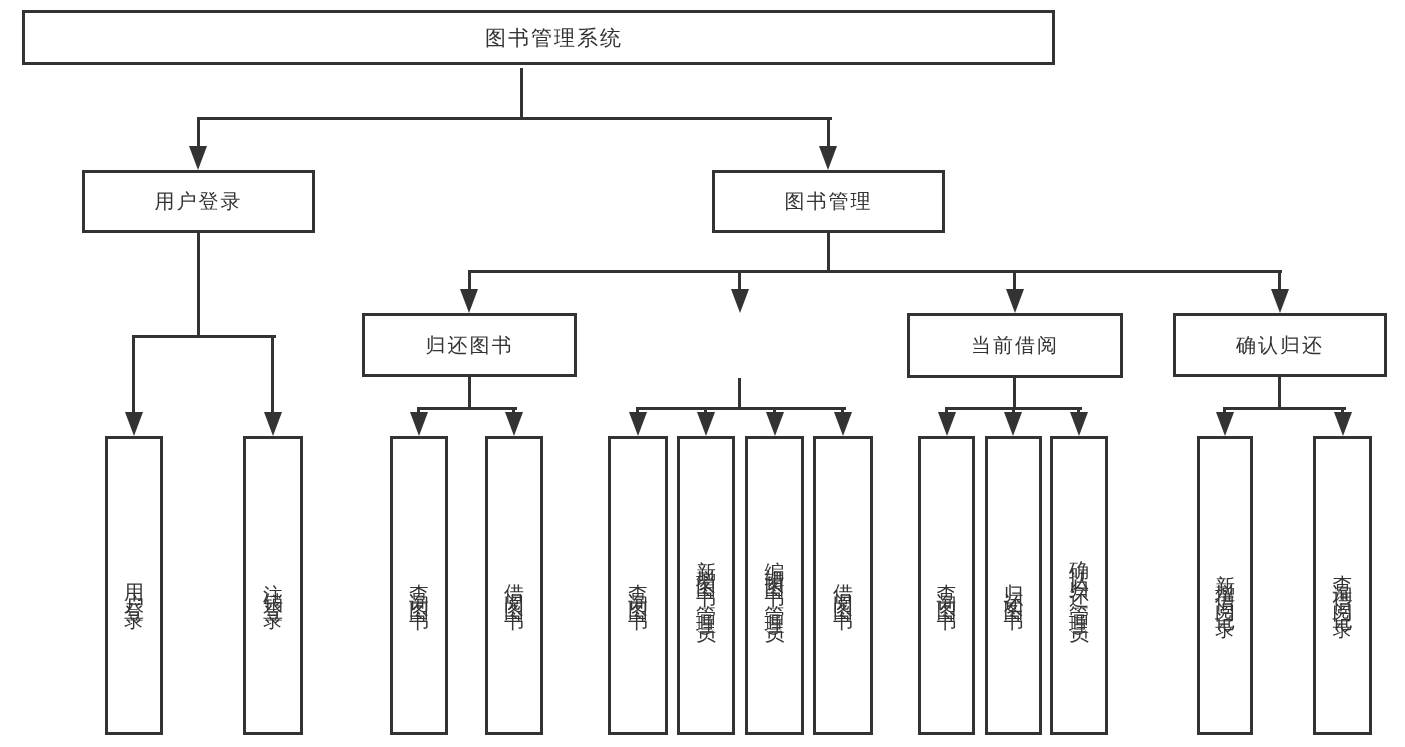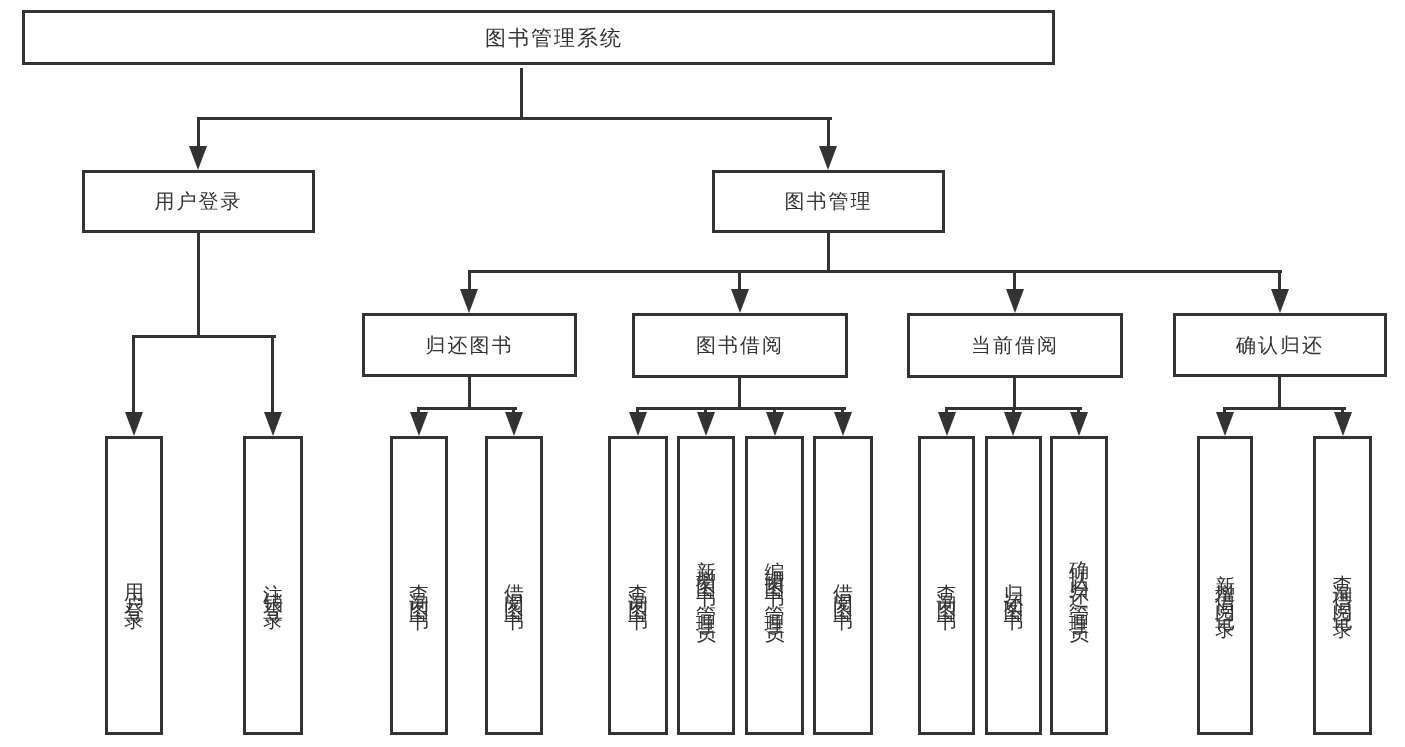--- a/index.html
+++ b/index.html
@@ -26,23 +26,20 @@
 
   <div class="box" style="left:82px;top:170px;width:233px;height:63px;">
     <span class="lbl">用户登录</span>
   </div>
   <div class="box" style="left:712px;top:170px;width:233px;height:63px;">
     <span class="lbl">图书管理</span>
   </div>
 
   <div class="box" style="left:362px;top:313px;width:215px;height:64px;">
     <span class="lbl">归还图书</span>
-  </div>
-  <div class="box" style="left:632px;top:313px;width:216px;height:65px;">
-    <span class="lbl">图书借阅</span>
   </div>
   <div class="box" style="left:907px;top:313px;width:216px;height:65px;">
     <span class="lbl">当前借阅</span>
   </div>
   <div class="box" style="left:1173px;top:313px;width:214px;height:64px;">
     <span class="lbl">确认归还</span>
   </div>
 
   <div class="box" style="left:105px;top:436px;width:58px;height:299px;">
     <span class="vlbl">用户登录</span>

